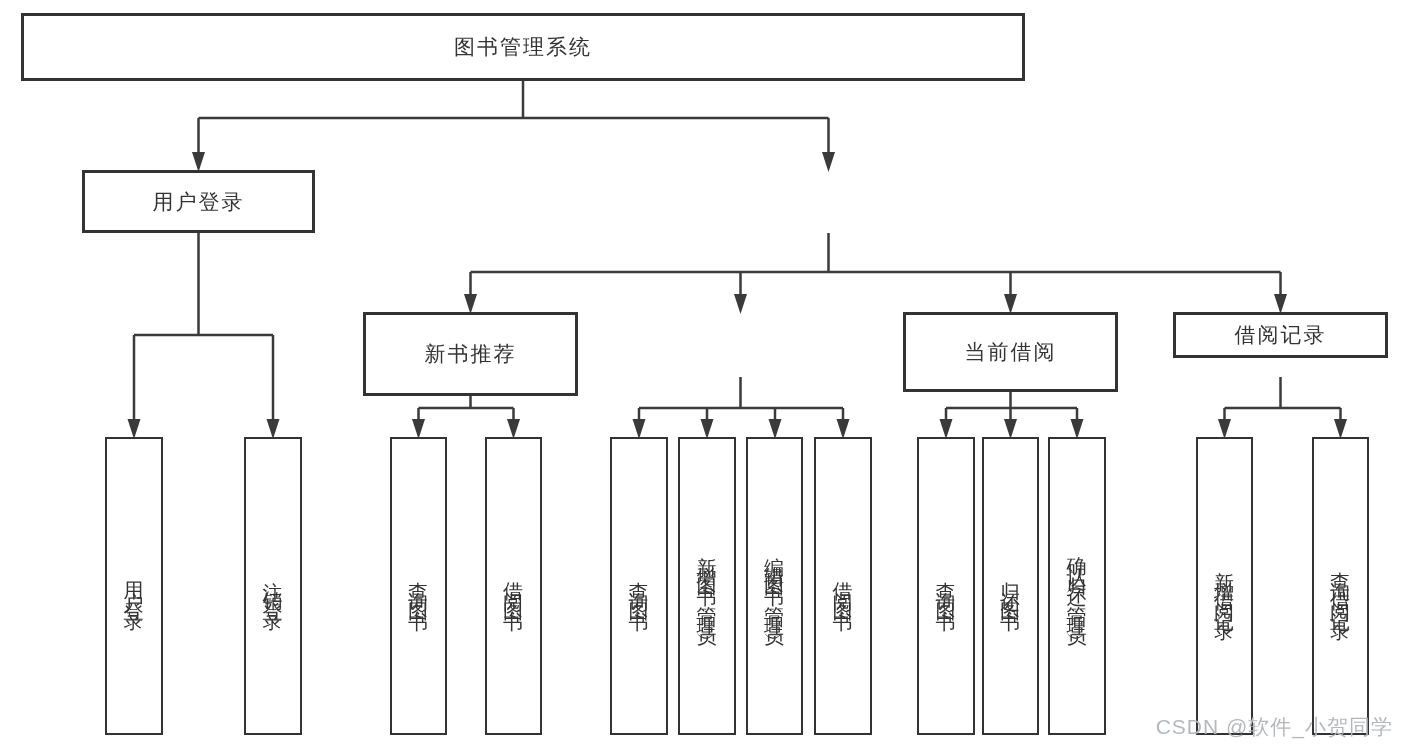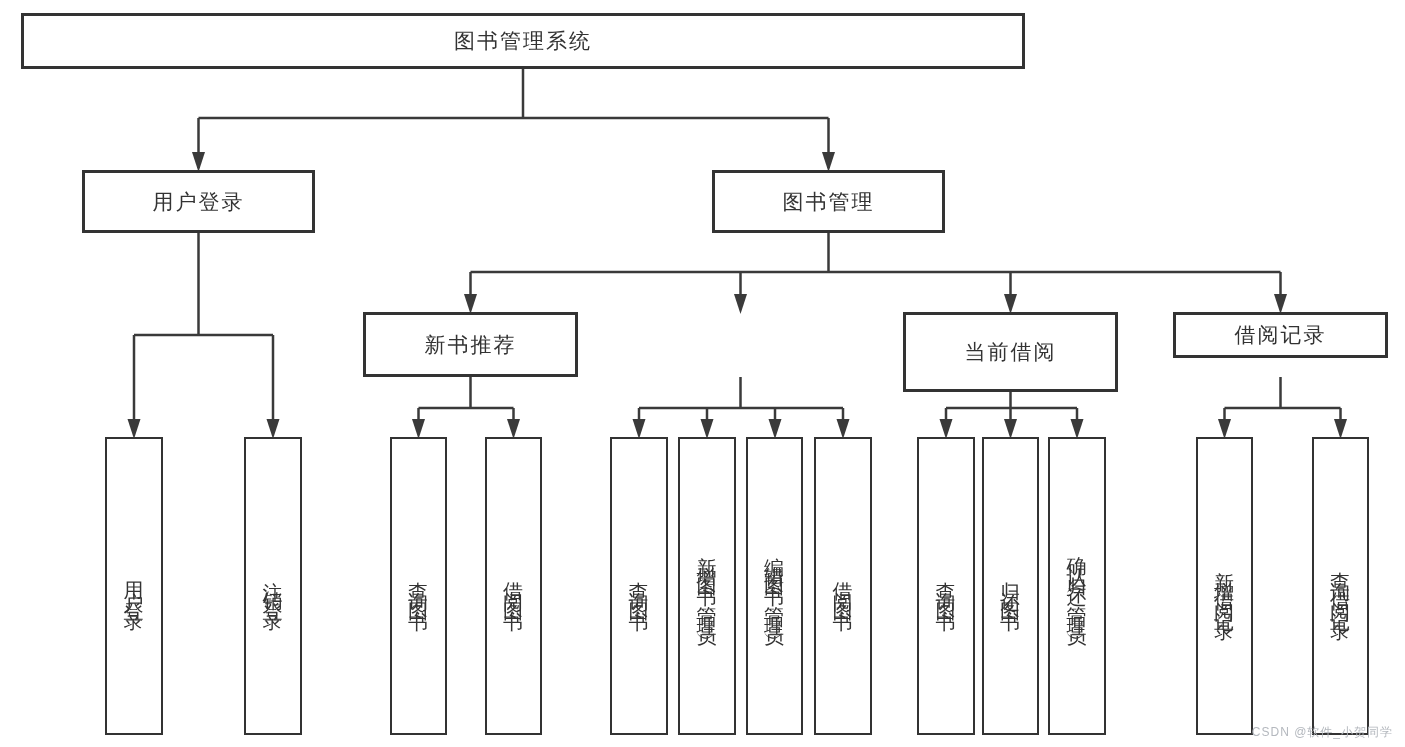--- a/index.html
+++ b/index.html
@@ -34,21 +34,21 @@
     font-size: 20px;
     letter-spacing: 10px;
     line-height: 1;
     max-height: 100%;
   }
   .watermark {
     position: absolute;
     right: 12px;
     bottom: 6px;
     color: var(--watermark, #b4b8be);
-    font-size: 12px;
+    font-size: 21px;
     letter-spacing: 1px;
     white-space: nowrap;
   }
 </style>
 </head>
 <body>
 
 <div class="canvas">
 
   <svg class="wires" id="wires" width="1405" height="747">
@@ -99,32 +99,29 @@
       <polygon points="700.5,419 713.5,419 707,439"></polygon>
       <polygon points="768.5,419 781.5,419 775,439"></polygon>
       <polygon points="836.5,419 849.5,419 843,439"></polygon>
       <polygon points="939.5,419 952.5,419 946,439"></polygon>
       <polygon points="1004,419 1017,419 1010.5,439"></polygon>
       <polygon points="1070.5,419 1083.5,419 1077,439"></polygon>
       <polygon points="1218,419 1231,419 1224.5,439"></polygon>
       <polygon points="1334,419 1347,419 1340.5,439"></polygon>
     </svg>
 
-  <div class="box h" style="left:21px; top:13px; width:1004px; height:56px;">
+  <div class="box h" style="left:21px; top:13px; width:1004px; height:68px;">
     <span>图书管理系统</span>
   </div>
 
   <div class="box h" style="left:82px; top:170px; width:233px; height:63px;">
     <span>用户登录</span>
   </div>
-  <div class="box h" style="left:712px; top:170px; width:233px; height:63px;">
-    <span>图书管理</span>
-  </div>
 
-  <div class="box h" style="left:363px; top:312px; width:215px; height:65px;">
+  <div class="box h" style="left:363px; top:312px; width:215px; height:84px;">
     <span>新书推荐</span>
   </div>
   <div class="box h" style="left:903px; top:312px; width:215px; height:80px;">
     <span>当前借阅</span>
   </div>
   <div class="box h" style="left:1173px; top:312px; width:215px; height:46px;">
     <span>借阅记录</span>
   </div>
 
   <div class="box v" style="left:105px; top:437px; width:58px; height:298px;">

